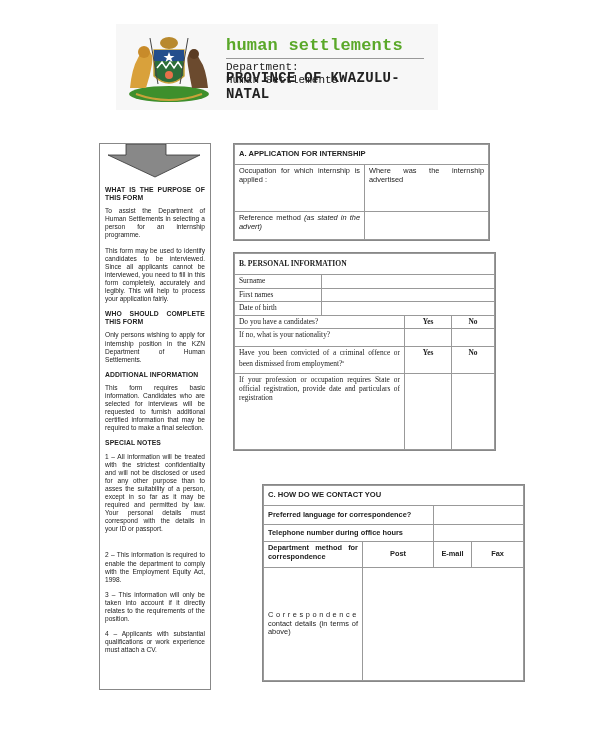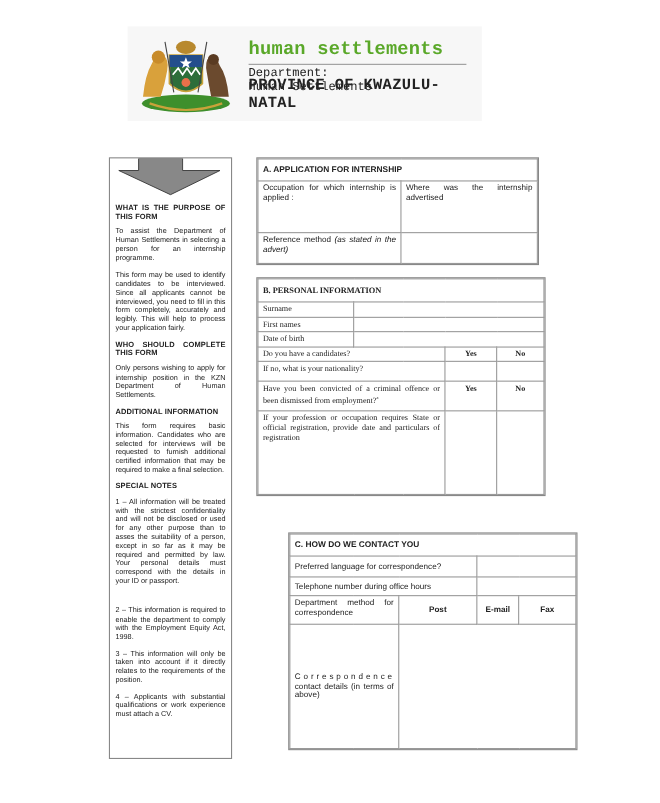--- a/index.html
+++ b/index.html
@@ -29,21 +29,21 @@
   .sec td { border: 1px solid #999; vertical-align: top; padding: 2px 4px; line-height: 8.6px; }
   .sec .hdr td { font-weight: bold; font-size: 7.6px; padding: 5px 4px; vertical-align: middle; }
   .b { font-weight: bold; text-align: center; }
   .bi { font-weight: bold; font-style: italic; text-align: center; }
   .j { text-align: justify; }
   .spaced { letter-spacing: 2.6px; }
 
   #secA { left: 233px; top: 143px; width: 257px; height: 98px; }
   #secB { left: 233px; top: 252px; width: 263px; height: 199px; font-family: Liberation Serif, serif; }
   #secC { left: 233px; top: 484px; width: 263px; height: 198px; margin-left: 29px; }
-  .mid td { vertical-align: middle; }
+  .mid td { vertical-align: middle; font-weight: bold; }
 </style>
 </head>
 <body>
 
 <div class="logo">
   <svg class="crest" viewBox="0 0 90 76">
     <ellipse cx="45" cy="66" rx="40" ry="8" fill="#3e8f2c"></ellipse>
     <path d="M12 66 Q45 78 78 66" stroke="#c9a23a" stroke-width="2" fill="none"></path>
     <path d="M30 22 L60 22 L60 48 Q45 62 30 48 Z" fill="#2d6e3a" stroke="#c9a23a" stroke-width="1.5"></path>
     <path d="M30 22 L60 22 L60 33 L30 33 Z" fill="#234e8c"></path>

